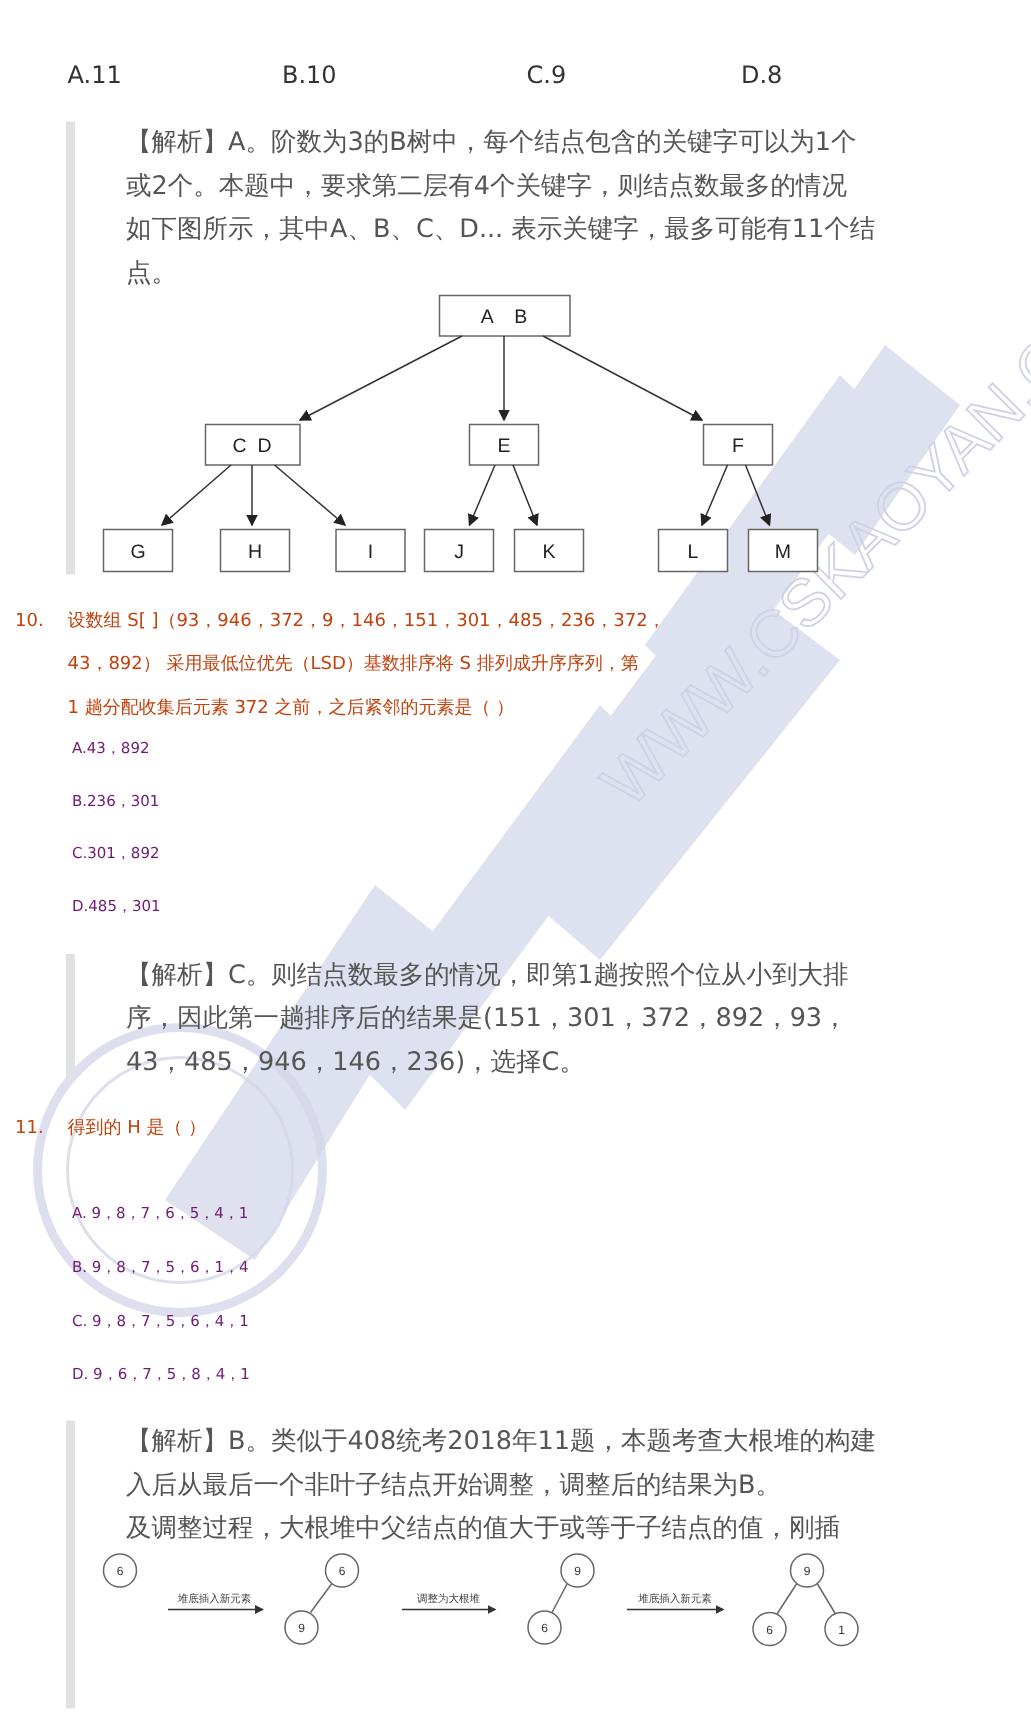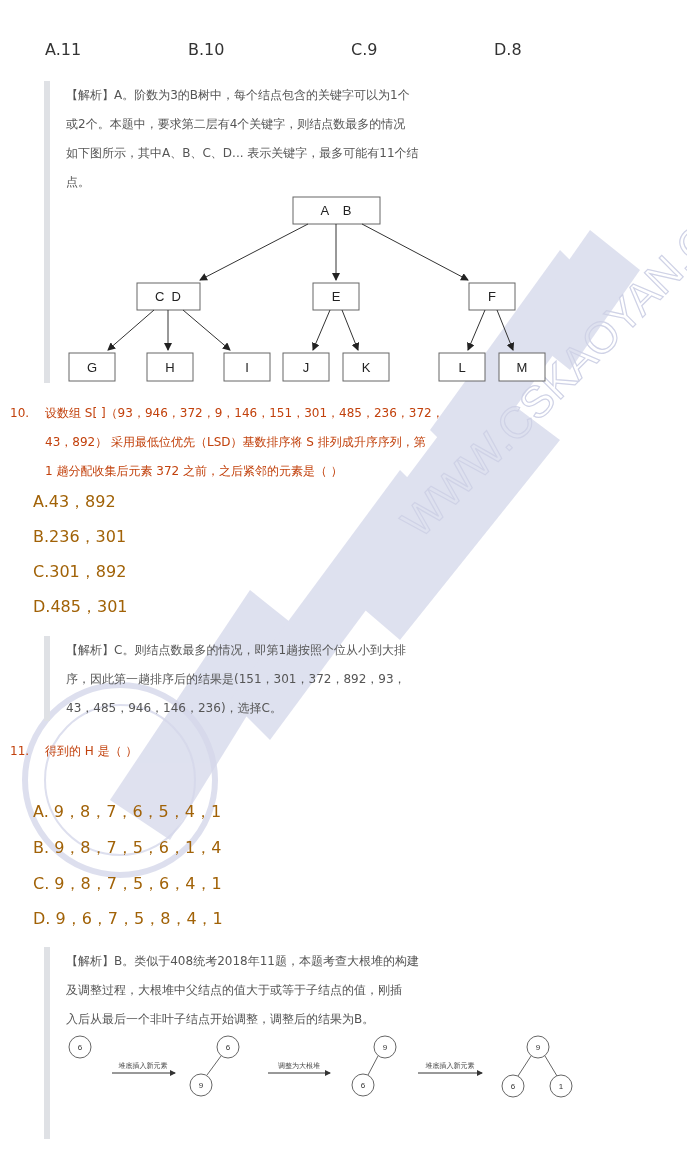--- a/index.html
+++ b/index.html
@@ -7,28 +7,28 @@
     width: 687px; height: 1154px; position: relative; overflow: hidden;
     font-family: "DejaVu Sans", "Liberation Sans", sans-serif;
     color: #333333;
   }
   .watermark { position: absolute; left: 0; top: 0; width: 687px; height: 1154px; pointer-events: none; z-index: 0; }
   .content { position: relative; z-index: 1; }
   .abs { position: absolute; }
   .opt-row span { position: absolute; top: 40px; font-size: 16px; color: #333; }
   .analysis {
     position: absolute; left: 44px; border-left: 6px solid #dfe1e5;
-    padding-left: 16px; font-size: 12px; line-height: 29px; color: #555;
+    padding-left: 34px; font-size: 17px; line-height: 29px; color: #555;
   }
   .analysis p { margin: 0; }
   .q { position: absolute; left: 10px; font-size: 12px; line-height: 29px; color: #c2410c; }
   .q .num { position: absolute; left: 0; top: 0; }
   .q .body { margin-left: 35px; }
   .q p { margin: 0; }
-  .opt { position: absolute; left: 33px; font-size: 16px; color: #a16207; }
+  .opt { position: absolute; left: 48px; font-size: 10px; color: #701a75; }
   svg text { font-family: "Liberation Sans", sans-serif; }
 </style>
 </head>
 <body>
 
 <svg class="watermark" viewBox="0 0 687 1154">
   <g fill="#d4d7ea" opacity="0.75">
     <polygon points="110,800 250,590 300,630 170,840"></polygon>
     <polygon points="230,700 400,470 440,510 270,740"></polygon>
     <polygon points="330,580 480,380 560,440 400,640"></polygon>
@@ -127,22 +127,22 @@
       <p>得到的 H 是（ ）</p>
     </div>
   </div>
   <div class="opt" style="top:802px">A. 9，8，7，6，5，4，1</div>
   <div class="opt" style="top:838px">B. 9，8，7，5，6，1，4</div>
   <div class="opt" style="top:874px">C. 9，8，7，5，6，4，1</div>
   <div class="opt" style="top:909px">D. 9，6，7，5，8，4，1</div>
 
   <div class="analysis" style="top:947px; height:192px;">
     <p>【解析】B。类似于408统考2018年11题，本题考查大根堆的构建</p>
+    <p>入后从最后一个非叶子结点开始调整，调整后的结果为B。</p>
     <p>及调整过程，大根堆中父结点的值大于或等于子结点的值，刚插</p>
-    <p>入后从最后一个非叶子结点开始调整，调整后的结果为B。</p>
   </div>
 
   <svg class="abs" style="left:50px; top:1030px;" width="540" height="75" viewBox="0 0 540 75">
     <defs>
       <marker id="arr2" markerWidth="6" markerHeight="6" refX="5" refY="3" orient="auto">
         <path d="M0,0 L6,3 L0,6 z" fill="#333"></path>
       </marker>
     </defs>
     <g fill="none" stroke="#666" stroke-width="1">
       <circle cx="30" cy="17" r="11"></circle>

